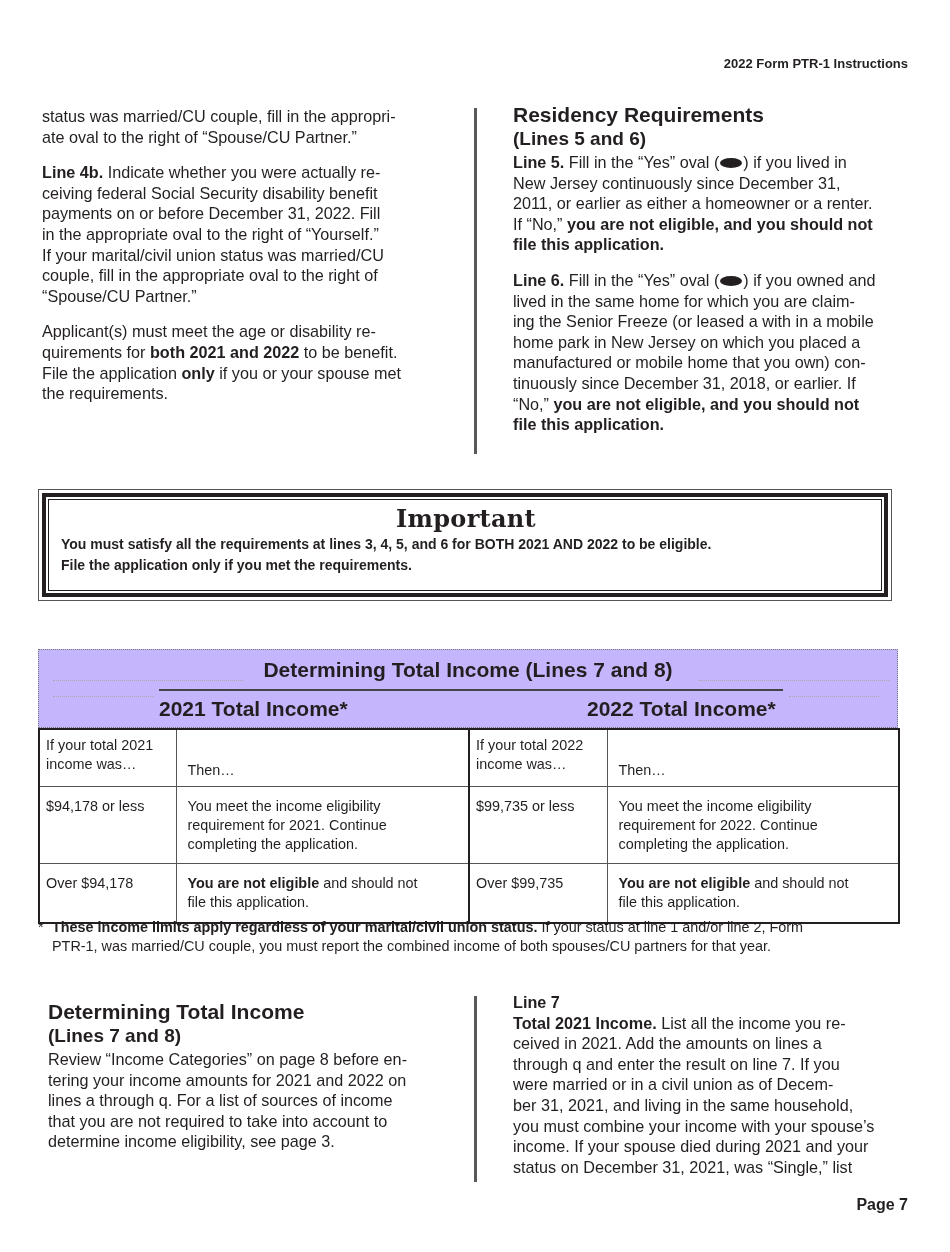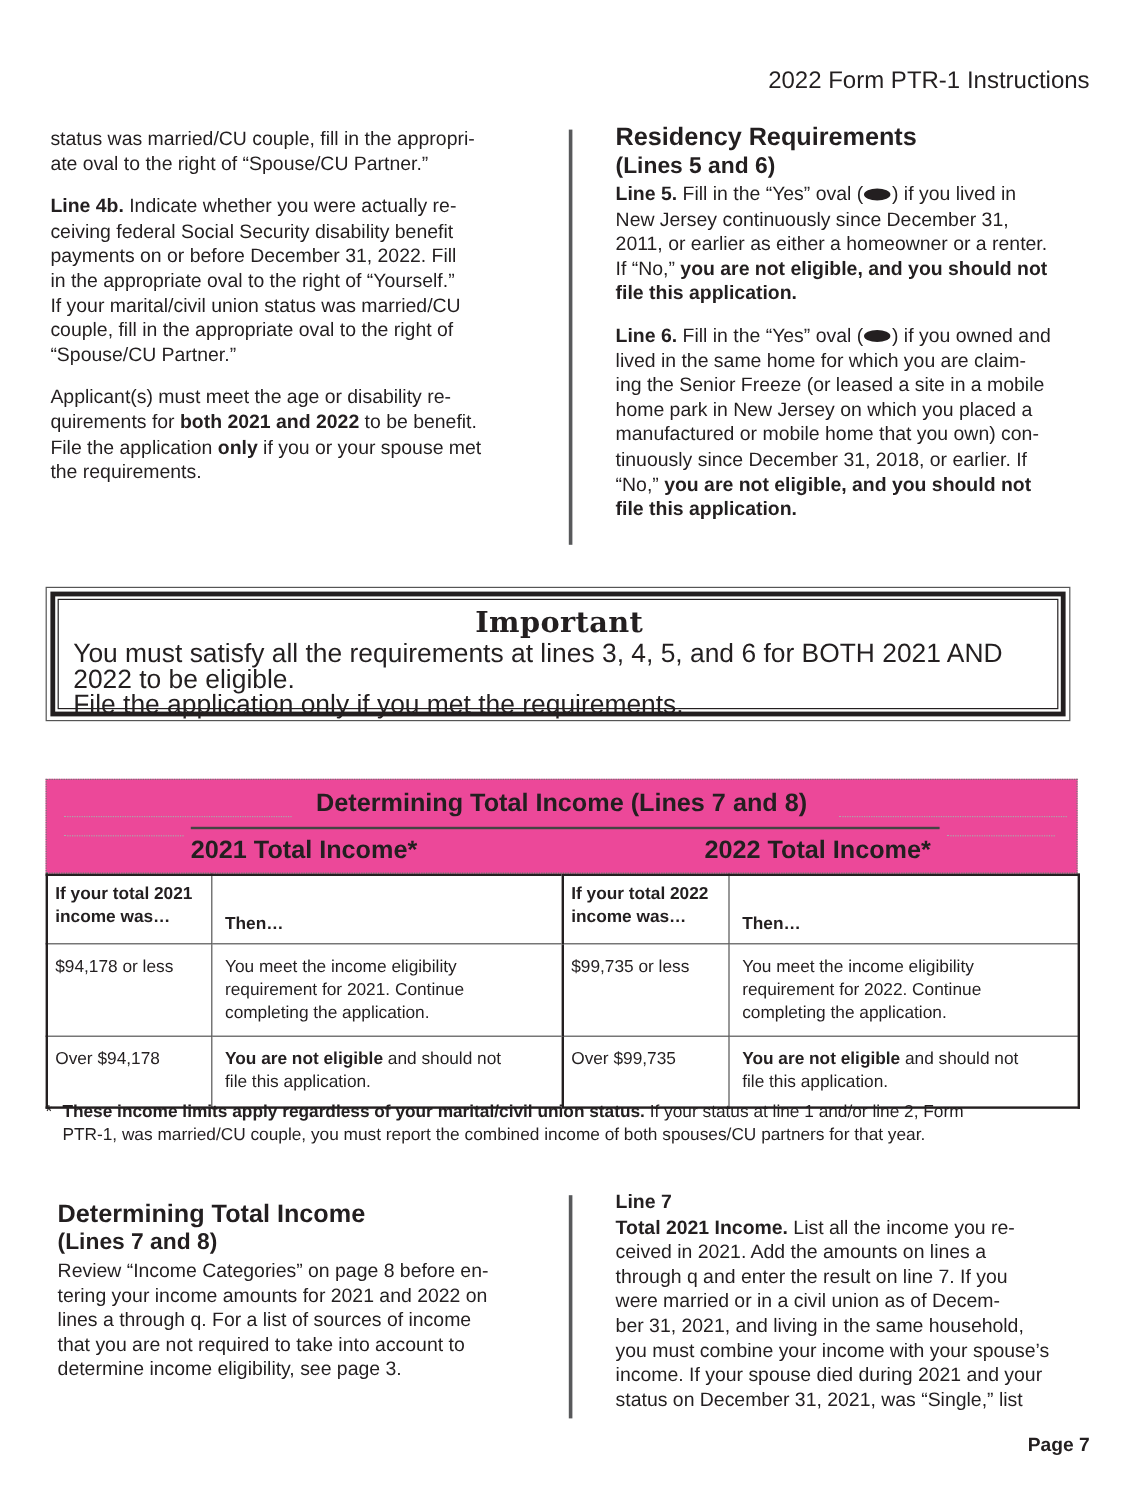--- a/index.html
+++ b/index.html
@@ -3,64 +3,64 @@
 <meta charset="utf-8">
 <style>
   html, body { margin: 0; padding: 0; background: #ffffff; }
   body {
     width: 950px; height: 1252px; position: relative; overflow: hidden;
     font-family: "Liberation Sans", sans-serif; color: #231f20;
   }
   .abs { position: absolute; }
   .p { font-size: 16.2px; line-height: 20.6px; margin: 0; }
   .b { font-weight: bold; }
-  .header-title { right: 42px; top: 56px; font-size: 20px; font-weight: normal; }
+  .header-title { right: 42px; top: 56px; font-size: 13px; font-weight: bold; }
   .vrule { position: absolute; width: 3px; background: #58595b; }
   .sec-title { font-size: 21px; font-weight: bold; line-height: 24px; margin: 0; }
   .sec-sub { font-size: 19px; font-weight: bold; line-height: 23px; margin: 0 0 2px 0; }
   .oval-icon {
     display: inline-block; width: 22px; height: 10px; background: #231f20;
     border-radius: 50%; vertical-align: middle; margin: 0 1px; position: relative; top: -1px;
   }
 
   
   .important-outer {
     left: 38px; top: 489px; width: 854px; height: 112px;
     border: 1px solid #555; box-sizing: border-box; padding: 3px;
   }
   .important-mid { width: 100%; height: 100%; box-sizing: border-box; border: 4px solid #231f20; padding: 2px; }
   .important-inner { width: 100%; height: 100%; box-sizing: border-box; border: 1px solid #231f20; padding: 6px 10px 0 12px; }
   .important-title {
     text-align: center; font-family: "DejaVu Serif", serif; font-weight: bold;
     font-size: 24px; line-height: 26px; margin: 0 0 2px 0; letter-spacing: 0.3px;
   }
-  .important-text { font-size: 22px; font-weight: normal; line-height: 21px; margin: 0; }
+  .important-text { font-size: 14px; font-weight: bold; line-height: 21px; margin: 0; }
 
   
   .income-box { left: 38px; top: 649px; width: 860px; height: 263px; }
   .income-head {
     position: absolute; left: 0; top: 0; width: 860px; height: 79px;
-    background: #ec4899; border: 1px dotted #777; box-sizing: border-box;
+    background: #c4b5fd; border: 1px dotted #777; box-sizing: border-box;
   }
   .income-head-title {
     position: absolute; left: 0; width: 100%; top: 8px; text-align: center;
     font-size: 21px; font-weight: bold;
   }
   .income-head-rule { position: absolute; left: 120px; width: 624px; top: 39px; height: 2px; background: #444; }
   .income-year { position: absolute; top: 47px; font-size: 21px; font-weight: bold; }
   .dots { position: absolute; border-top: 1px dotted #aaa; height: 0; }
   table.income {
     position: absolute; left: 0; top: 79px; width: 860px; border-collapse: collapse;
     border: 2px solid #231f20; table-layout: fixed;
   }
   table.income td, table.income th {
     border: 1px solid #555; vertical-align: top; text-align: left;
     font-size: 14.4px; line-height: 19px; padding: 6px 6px 6px 6px;
   }
-  table.income th { font-weight: bold; height: 44px; vertical-align: bottom; padding-bottom: 6px; }
+  table.income th { font-weight: normal; height: 44px; vertical-align: bottom; padding-bottom: 6px; }
   table.income th.top { vertical-align: top; }
   table.income td.then { padding-left: 11px; }
   table.income th.then { padding-left: 11px; }
   table.income tr.r1 td { height: 60px; padding-top: 10px; }
   table.income tr.r2 td { height: 42px; padding-top: 10px; }
   table.income .split { border-left: 2px solid #231f20; }
 
   .footnote { left: 38px; top: 918px; width: 870px; font-size: 14.4px; line-height: 19px; }
   .footnote .star { display: inline-block; width: 14px; }
   .footnote .cont { padding-left: 14px; }
@@ -102,21 +102,21 @@
   <p class="p">
     <span class="b">Line 5.</span><span> Fill in the “Yes” oval (</span><span class="oval-icon"></span><span>) if you lived in</span><br>
     <span>New Jersey continuously since December 31,</span><br>
     <span>2011, or earlier as either a homeowner or a renter.</span><br>
     <span>If “No,” </span><span class="b">you are not eligible, and you should not</span><br>
     <span class="b">file this application.</span>
   </p>
   <p class="p" style="margin-top:15px;">
     <span class="b">Line 6.</span><span> Fill in the “Yes” oval (</span><span class="oval-icon"></span><span>) if you owned and</span><br>
     <span>lived in the same home for which you are claim-</span><br>
-    <span>ing the Senior Freeze (or leased a site in a mobile</span><br>
+    <span>ing the Senior Freeze (or leased a with in a mobile</span><br>
     <span>home park in New Jersey on which you placed a</span><br>
     <span>manufactured or mobile home that you own) con-</span><br>
     <span>tinuously since December 31, 2018, or earlier. If</span><br>
     <span>“No,” </span><span class="b">you are not eligible, and you should not</span><br>
     <span class="b">file this application.</span>
   </p>
 </div>
 
 <div class="abs important-outer">
   <div class="important-mid">

